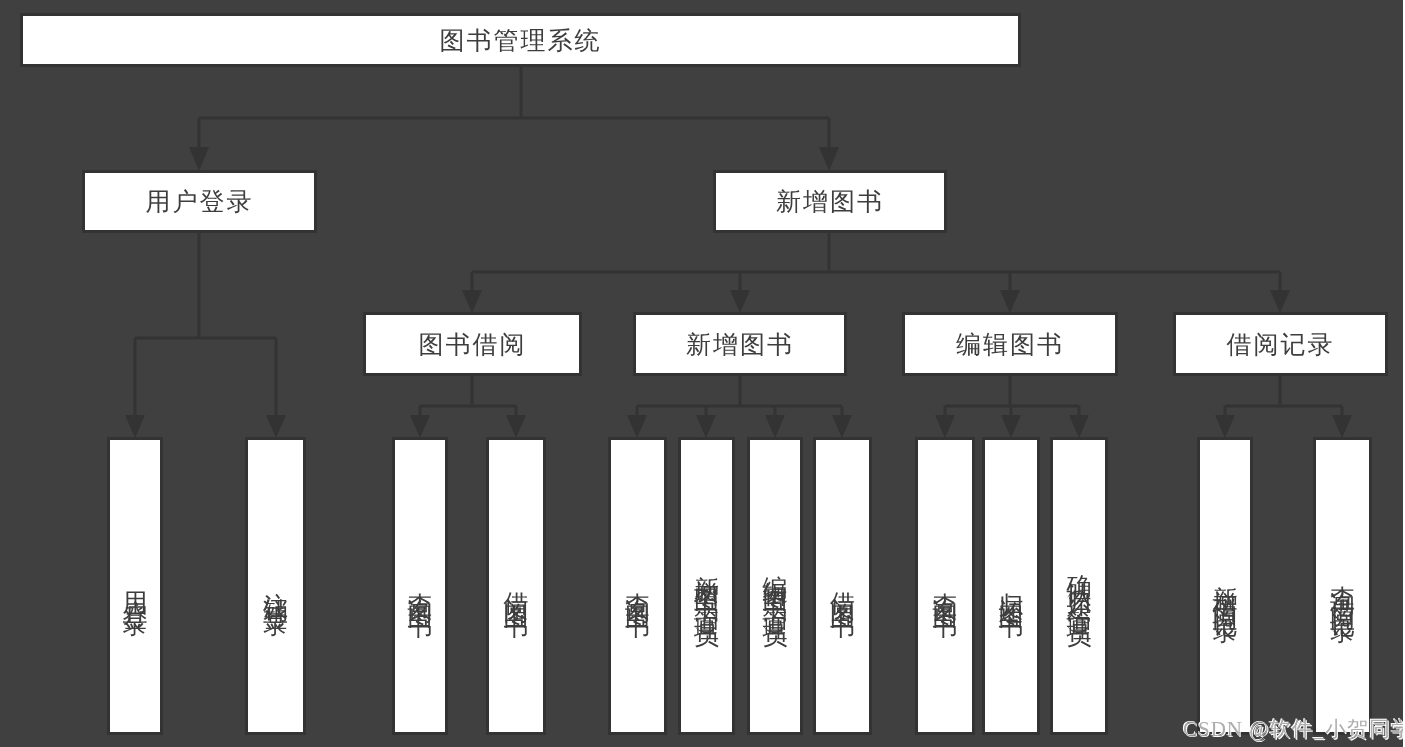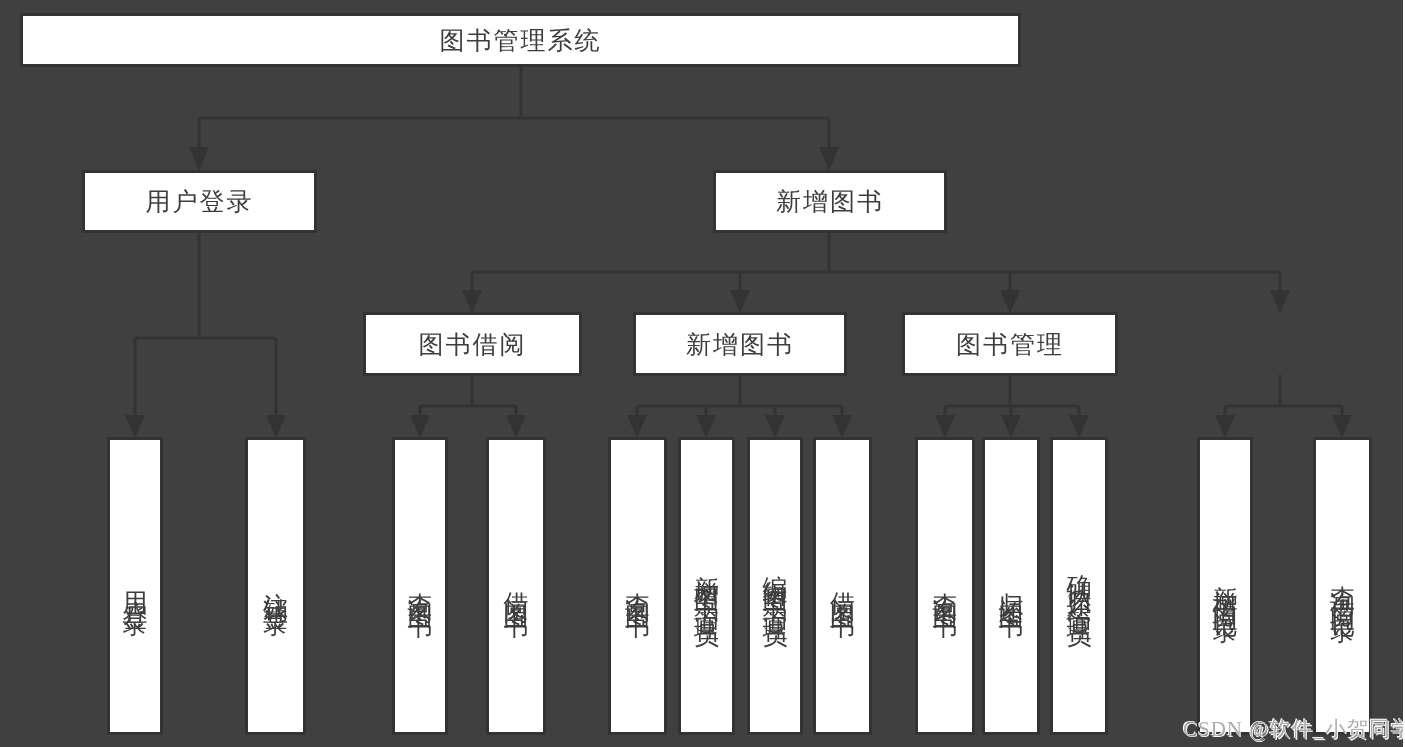--- a/index.html
+++ b/index.html
@@ -132,21 +132,24 @@
     <span class="lbl">注销登录</span>
   </div>
 
   <div class="hnode" style="left:363px;top:312px;width:219px;height:64px">
     <span class="lbl">图书借阅</span>
   </div>
   <div class="hnode" style="left:633px;top:312px;width:214px;height:64px">
     <span class="lbl">新增图书</span>
   </div>
   <div class="hnode" style="left:902px;top:312px;width:216px;height:64px">
-    <span class="lbl">图书管理</span>
+    <span class="lbl">编辑图书</span>
+  </div>
+  <div class="hnode" style="left:1173px;top:312px;width:215px;height:64px">
+    <span class="lbl">借阅记录</span>
   </div>
 
   <div class="vnode" style="left:392px;width:56px">
     <span class="lbl">查询图书</span>
   </div>
   <div class="vnode" style="left:486px;width:60px">
     <span class="lbl">借阅图书</span>
   </div>
 
   <div class="vnode" style="left:608px;width:59px">

